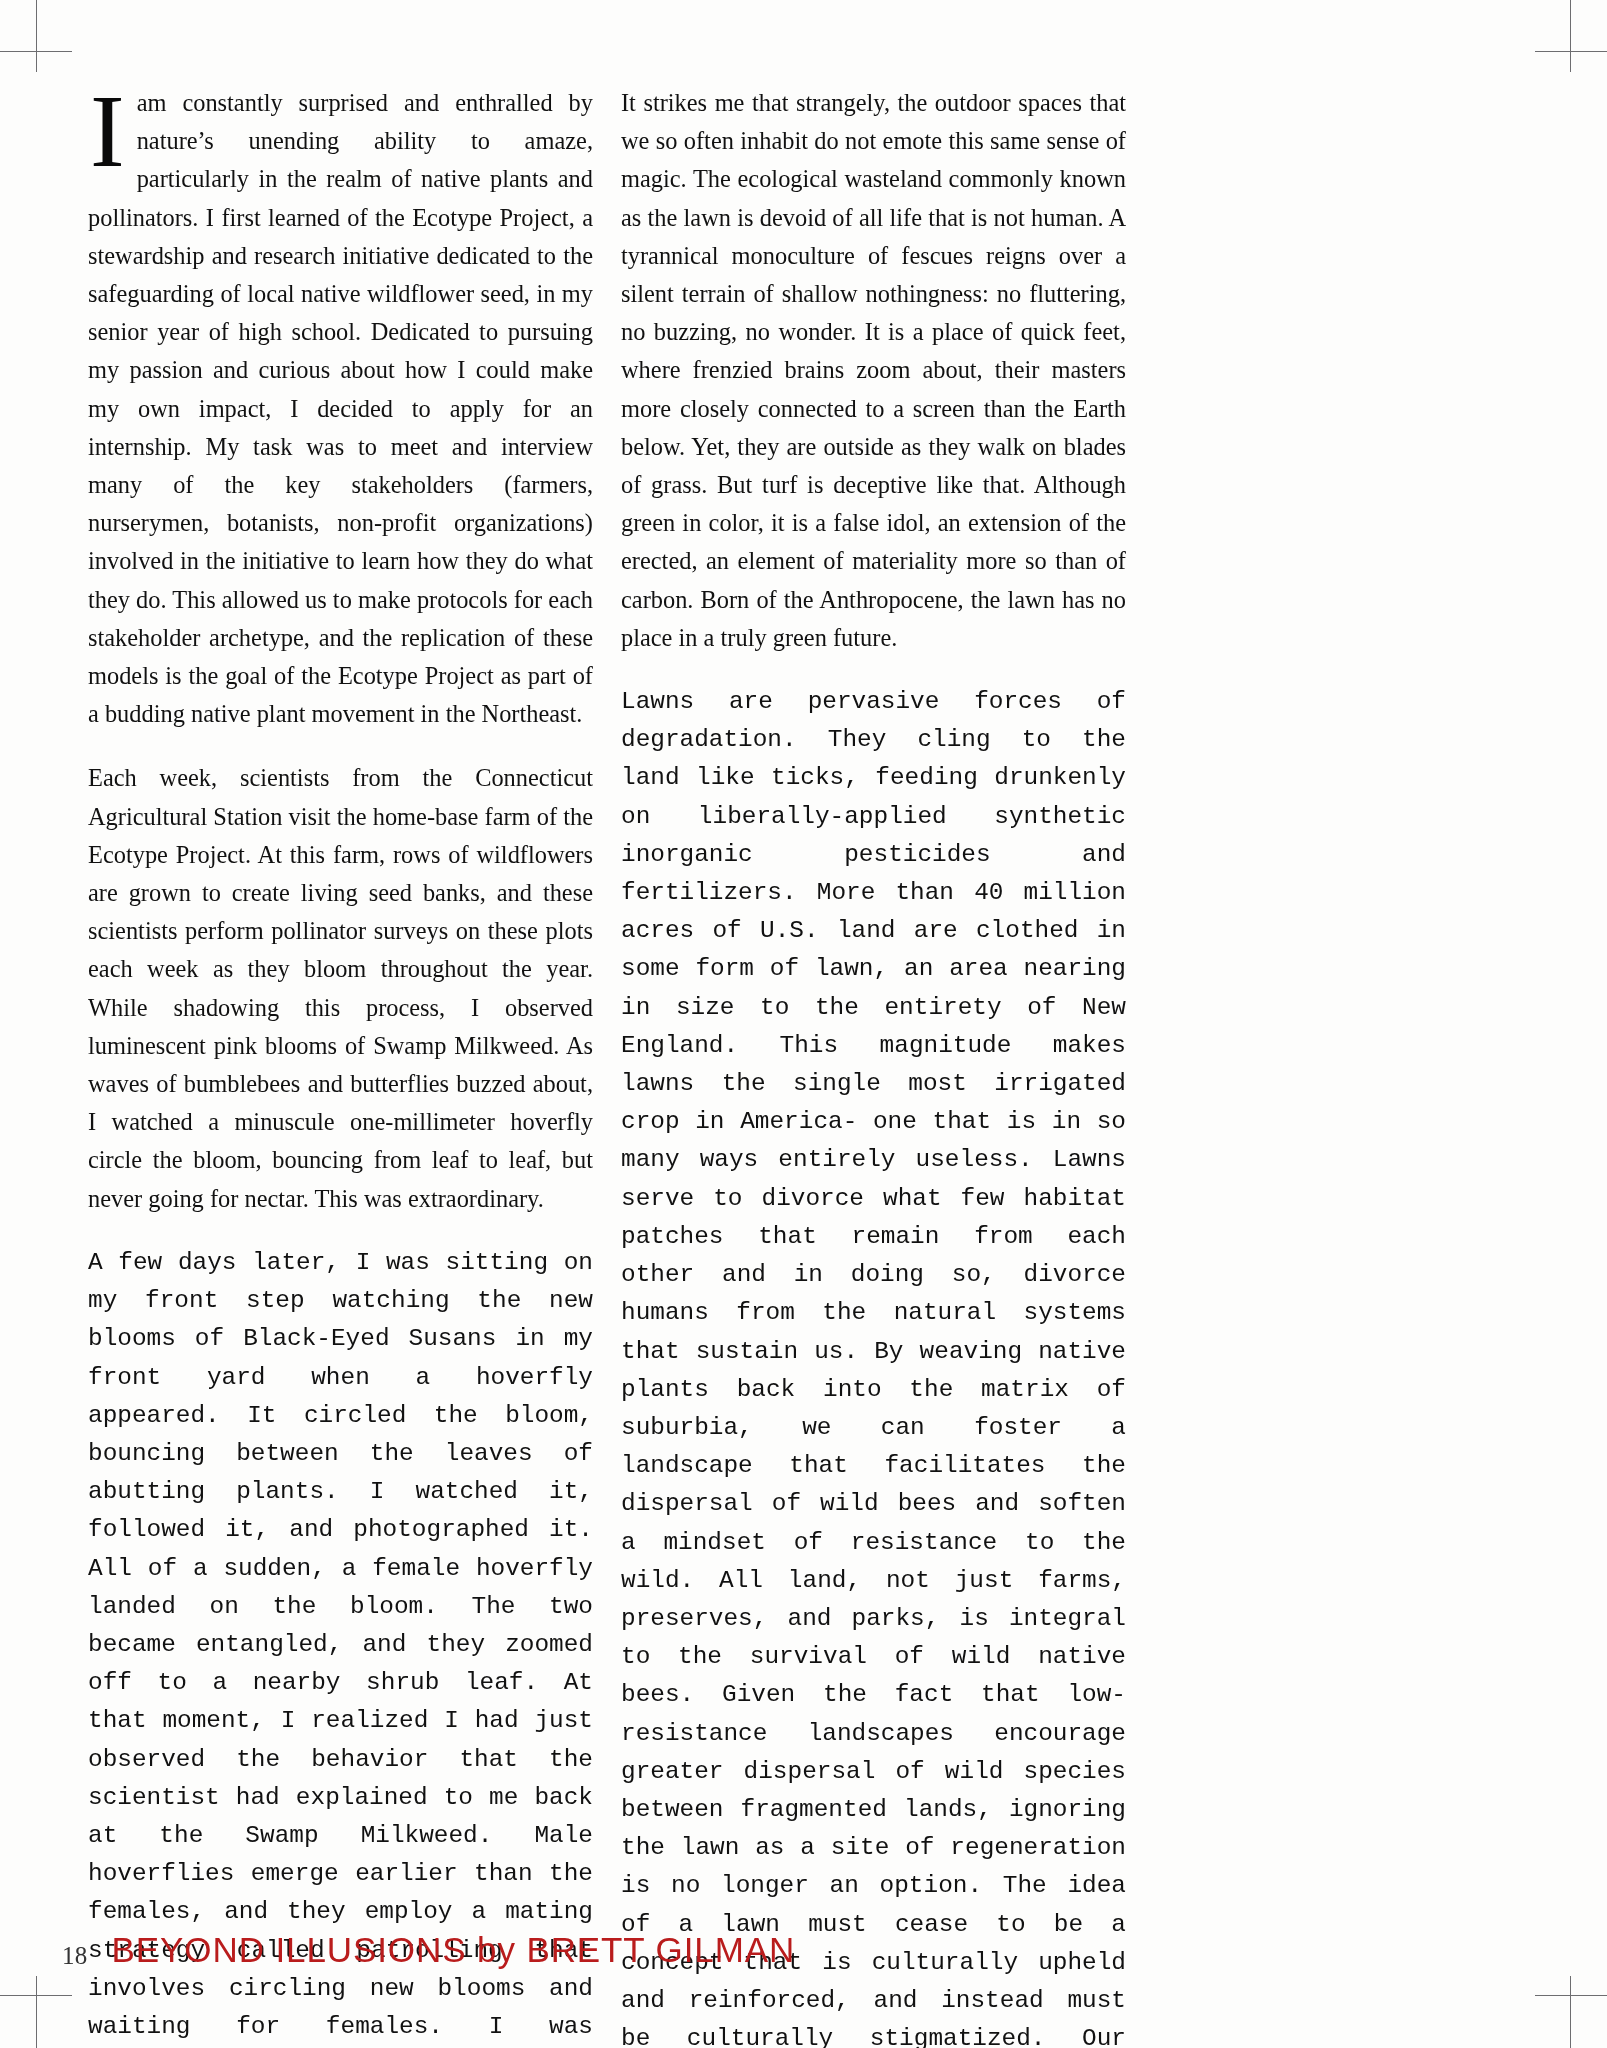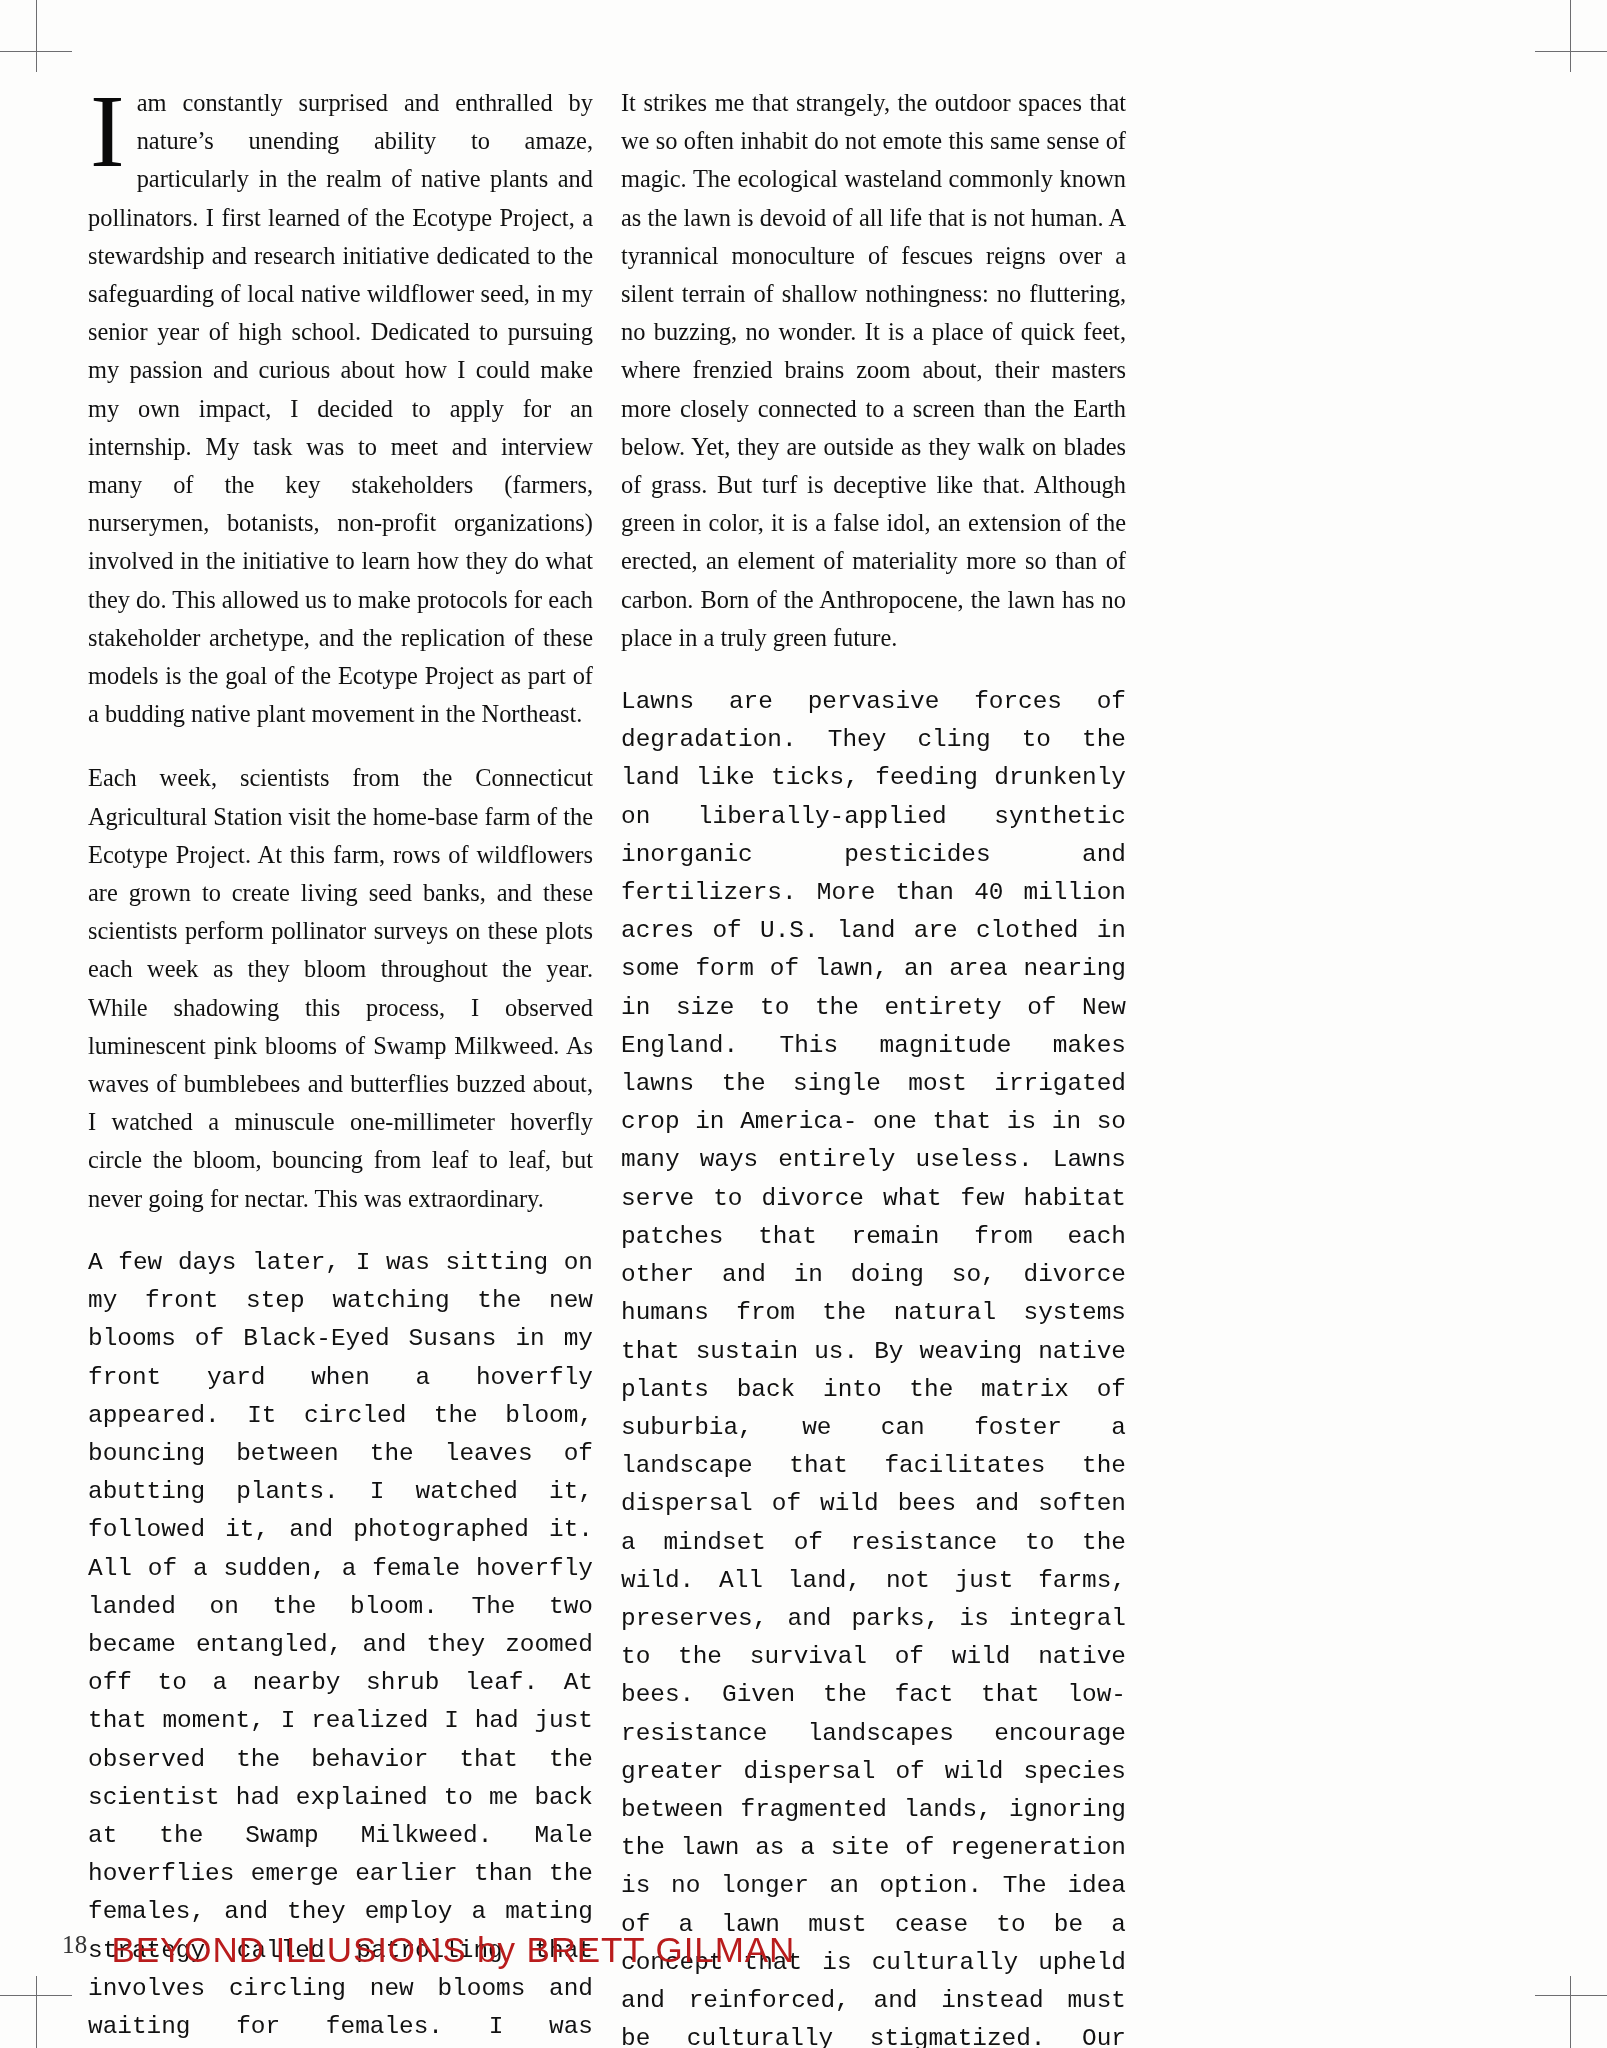--- a/index.html
+++ b/index.html
@@ -77,21 +77,21 @@
     margin: 6px 12px 0 2px;
     padding: 0;
   }
 
   
   #footer {
     position: absolute;
     left: 62px;
     top: 1919px;
     display: flex;
-    align-items: center;
+    align-items: flex-end;
     gap: 0;
   }
   #footer .folio {
     font-family: "Liberation Serif", serif;
     font-size: 25px;
     color: #333333;
     margin-right: 24px;
     letter-spacing: 0.3px;
   }
   #footer .runhead {

